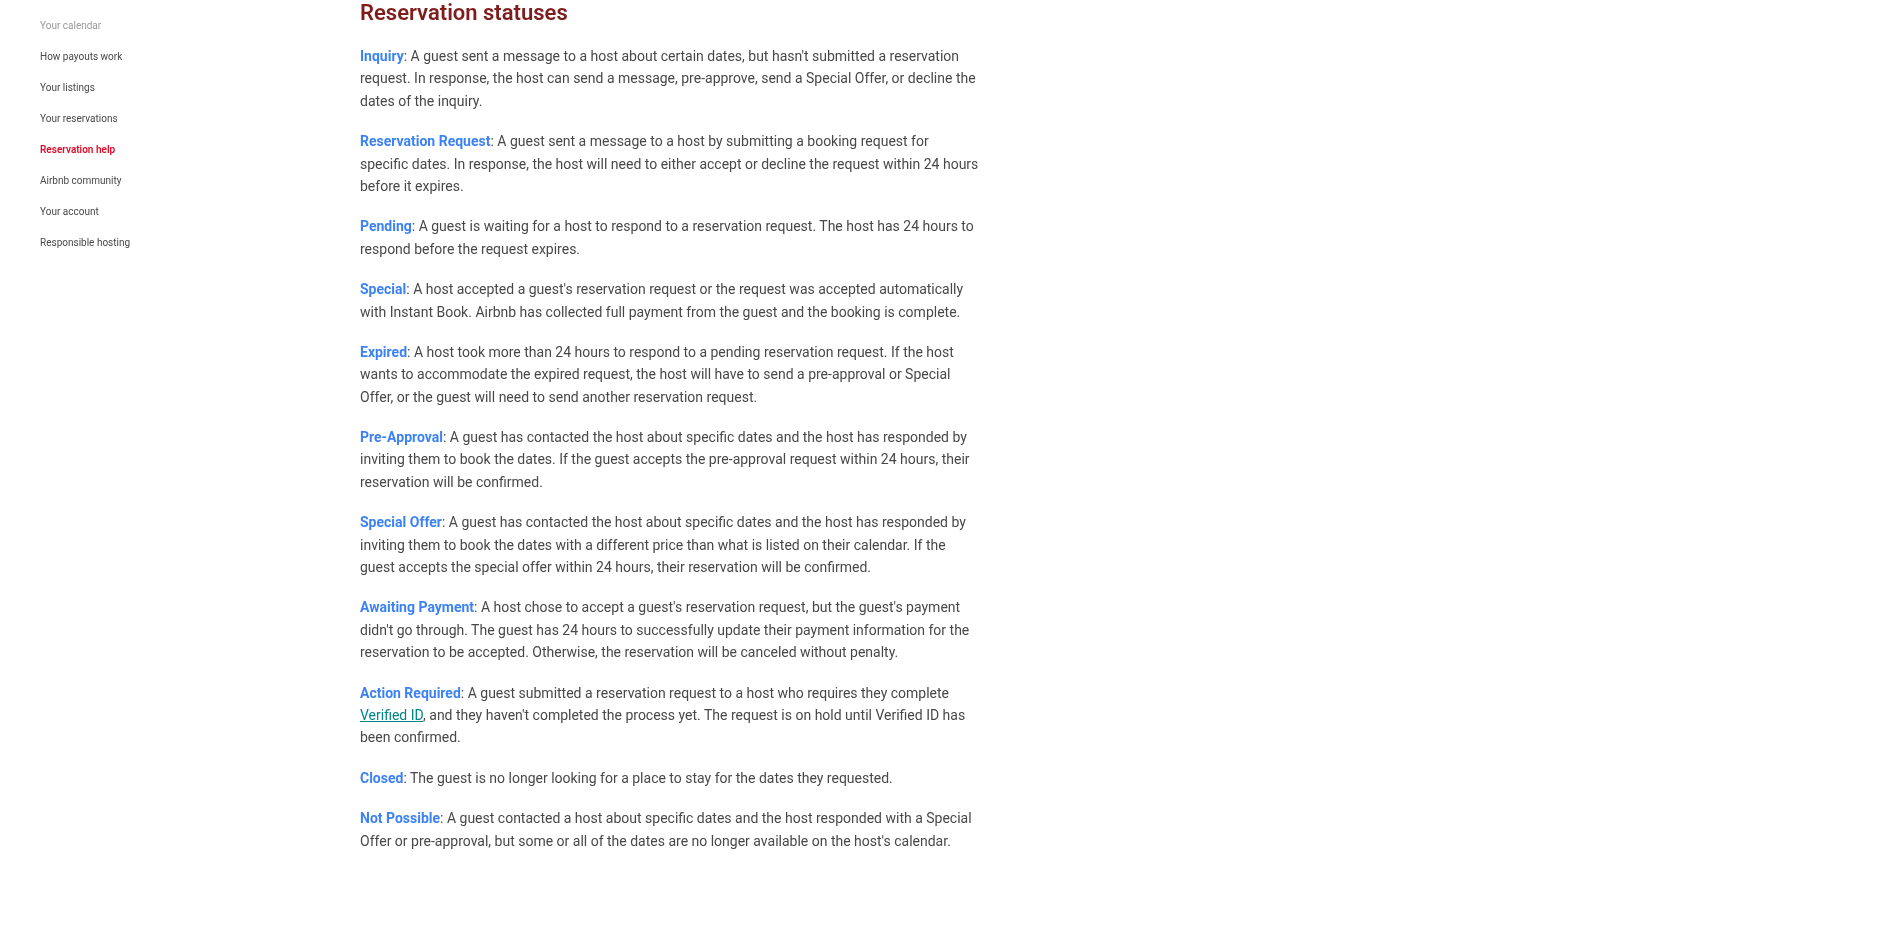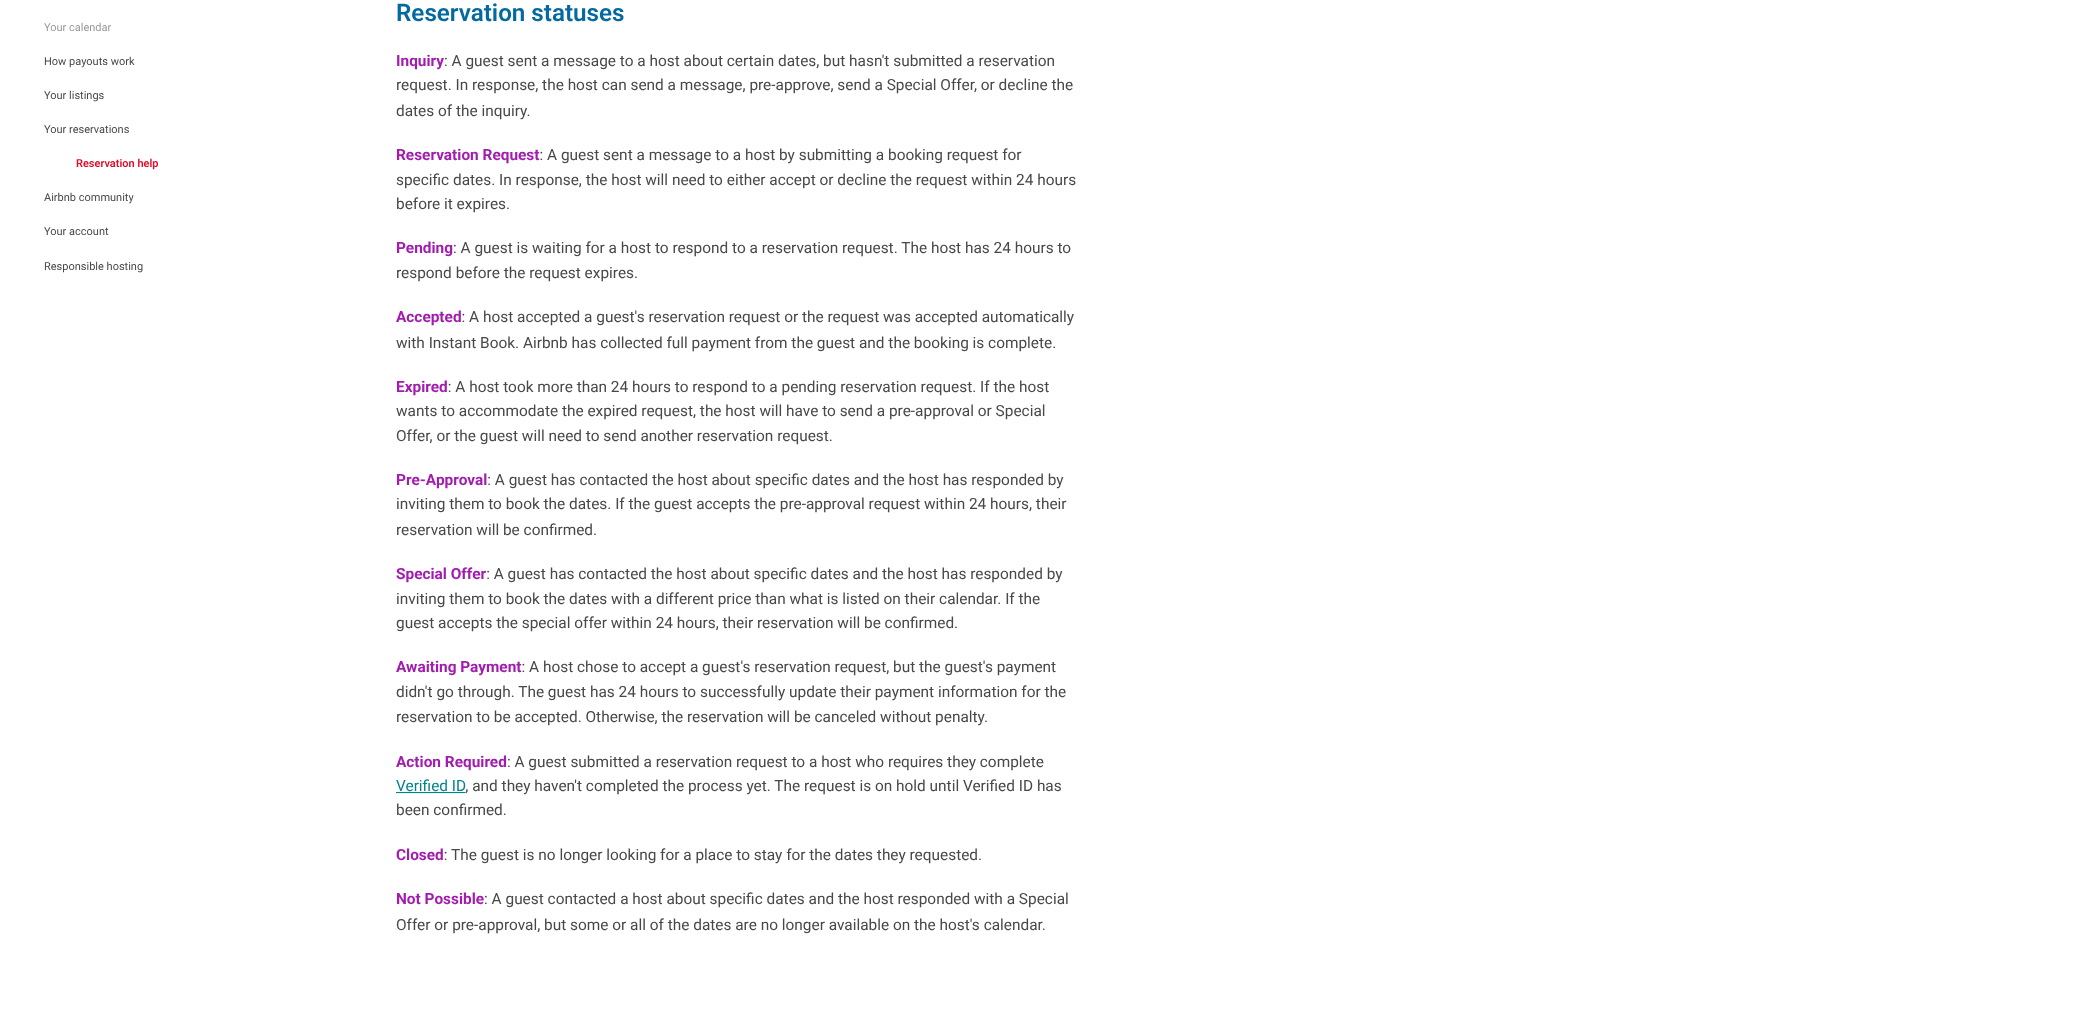--- a/index.html
+++ b/index.html
@@ -28,46 +28,45 @@
       padding: 10px 0;
       font-size: 10px;
       color: #484848;
       text-decoration: none;
       cursor: pointer;
       border-bottom: none;
     }
     .sidebar-item.active {
       color: #e00b27;
       font-weight: 600;
-      margin-left: 29px;
     }
     .sidebar-item.grayed {
       color: #999;
     }
     .main-content {
       flex: 1;
       padding: 0 40px;
       padding-top: 0;
       max-width: 700px;
     }
     .page-title {
       font-size: 22px;
       font-weight: 600;
-      color: #0369a1;
+      color: #7f1d1d;
       margin-bottom: 20px;
     }
     .status-block {
       margin-bottom: 18px;
       font-size: 14px;
       line-height: 1.6;
       color: #484848;
     }
     .status-block .status-name {
       font-weight: 700;
-      color: #a21caf;
+      color: #3b82f6;
     }
     .status-block .link-text {
       color: #008489;
       text-decoration: underline;
       cursor: pointer;
     }
   </style>
 </head>
 <body>
 
@@ -82,21 +81,21 @@
       <a class="sidebar-item">Airbnb community</a>
       <a class="sidebar-item">Your account</a>
       <a class="sidebar-item">Responsible hosting</a>
     </div>
   <div class="main-content">
     <h1 class="page-title">Reservation statuses</h1>
     <div id="statuses-container">
         <div class="status-block"><span class="status-name">Inquiry</span>: A guest sent a message to a host about certain dates, but hasn't submitted a reservation request. In response, the host can send a message, pre-approve, send a Special Offer, or decline the dates of the inquiry.</div>
         <div class="status-block"><span class="status-name">Reservation Request</span>: A guest sent a message to a host by submitting a booking request for specific dates. In response, the host will need to either accept or decline the request within 24 hours before it expires.</div>
         <div class="status-block"><span class="status-name">Pending</span>: A guest is waiting for a host to respond to a reservation request. The host has 24 hours to respond before the request expires.</div>
-        <div class="status-block"><span class="status-name">Accepted</span>: A host accepted a guest's reservation request or the request was accepted automatically with Instant Book. Airbnb has collected full payment from the guest and the booking is complete.</div>
+        <div class="status-block"><span class="status-name">Special</span>: A host accepted a guest's reservation request or the request was accepted automatically with Instant Book. Airbnb has collected full payment from the guest and the booking is complete.</div>
         <div class="status-block"><span class="status-name">Expired</span>: A host took more than 24 hours to respond to a pending reservation request. If the host wants to accommodate the expired request, the host will have to send a pre-approval or Special Offer, or the guest will need to send another reservation request.</div>
         <div class="status-block"><span class="status-name">Pre-Approval</span>: A guest has contacted the host about specific dates and the host has responded by inviting them to book the dates. If the guest accepts the pre-approval request within 24 hours, their reservation will be confirmed.</div>
         <div class="status-block"><span class="status-name">Special Offer</span>: A guest has contacted the host about specific dates and the host has responded by inviting them to book the dates with a different price than what is listed on their calendar. If the guest accepts the special offer within 24 hours, their reservation will be confirmed.</div>
         <div class="status-block"><span class="status-name">Awaiting Payment</span>: A host chose to accept a guest's reservation request, but the guest's payment didn't go through. The guest has 24 hours to successfully update their payment information for the reservation to be accepted. Otherwise, the reservation will be canceled without penalty.</div>
         <div class="status-block"><span class="status-name">Action Required</span>: A guest submitted a reservation request to a host who requires they complete <span class="link-text">Verified ID</span>, and they haven't completed the process yet. The request is on hold until Verified ID has been confirmed.</div>
         <div class="status-block"><span class="status-name">Closed</span>: The guest is no longer looking for a place to stay for the dates they requested.</div>
         <div class="status-block"><span class="status-name">Not Possible</span>: A guest contacted a host about specific dates and the host responded with a Special Offer or pre-approval, but some or all of the dates are no longer available on the host's calendar.</div>
       </div>
 
   </div>

